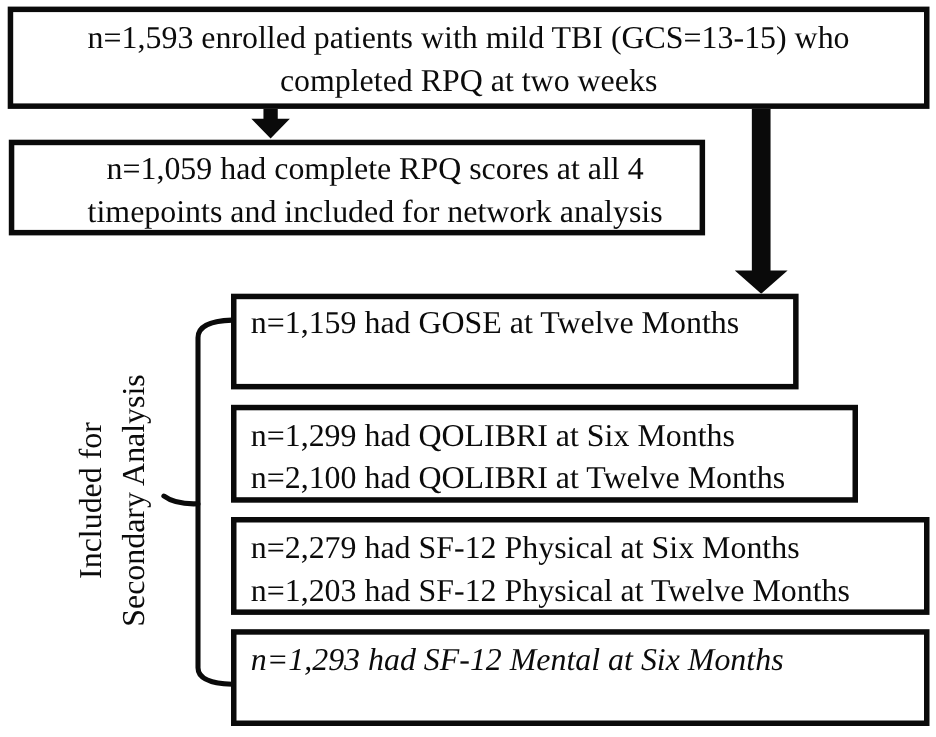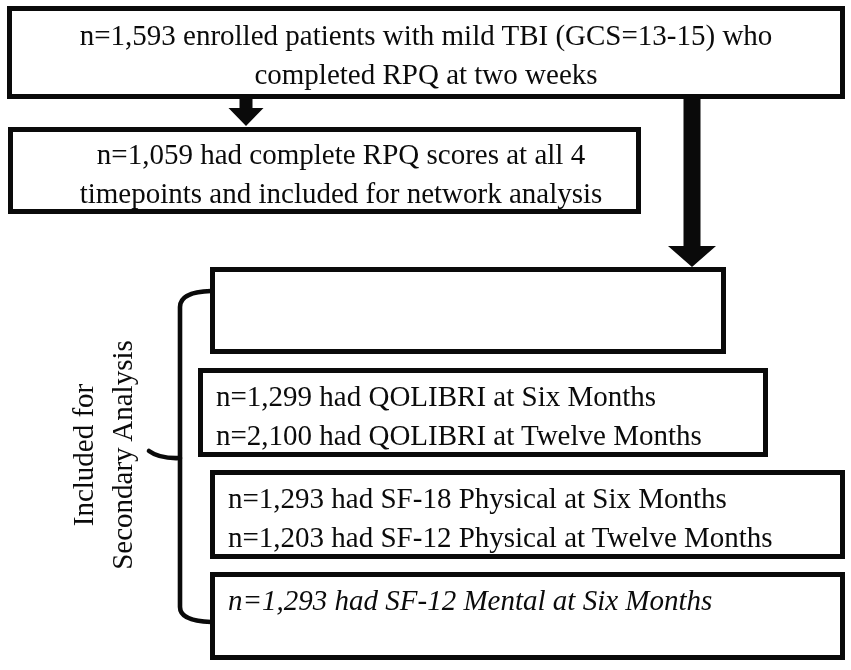--- a/index.html
+++ b/index.html
@@ -24,21 +24,21 @@
     font-size: 29px;
     line-height: 39px;
   }
   .fbox.centered { text-align: center; }
   .fbox.lefted   { text-align: left; }
   .fbox .ln { white-space: nowrap; }
 
   #box-enrolled  { left: 7px;   top: 6px;   width: 838px; height: 93px;  padding-top: 5px; }
   #box-network   { left: 8px;   top: 127px; width: 633px; height: 87px;  padding-top: 3px; padding-left: 33px; }
   #box-gose      { left: 210px; top: 267px; width: 516px; height: 87px;  padding: 3px 0 0 13px; }
-  #box-qolibri   { left: 198px; top: 368px; width: 570px; height: 89px;  padding: 4px 0 0 13px; }
+  #box-qolibri   { left: 210px; top: 368px; width: 570px; height: 89px;  padding: 4px 0 0 13px; }
   #box-sf12-phys { left: 210px; top: 470px; width: 635px; height: 89px;  padding: 4px 0 0 13px; }
   #box-sf12-ment { left: 210px; top: 572px; width: 635px; height: 88px;  padding: 4px 0 0 13px; font-style: italic; }
 
   #svg-overlay {
     position: absolute;
     left: 0; top: 0;
     width: 851px; height: 670px;
   }
 
   #side-label {
@@ -79,29 +79,30 @@
     <div class="ln">n=1,593 enrolled patients with mild TBI (GCS=13-15) who</div>
     <div class="ln">completed RPQ at two weeks</div>
   </div>
 
   <div id="box-network" class="fbox centered">
     <div class="ln">n=1,059 had complete RPQ scores at all 4</div>
     <div class="ln">timepoints and included for network analysis</div>
   </div>
 
   <div id="box-gose" class="fbox lefted">
+    <div class="ln">n=1,159 had GOSE at Twelve Months</div>
   </div>
 
   <div id="box-qolibri" class="fbox lefted">
     <div class="ln">n=1,299 had QOLIBRI at Six Months</div>
     <div class="ln">n=2,100 had QOLIBRI at Twelve Months</div>
   </div>
 
   <div id="box-sf12-phys" class="fbox lefted">
-    <div class="ln">n=1,293 had SF-18 Physical at Six Months</div>
+    <div class="ln">n=2,279 had SF-12 Physical at Six Months</div>
     <div class="ln">n=1,203 had SF-12 Physical at Twelve Months</div>
   </div>
 
   <div id="box-sf12-ment" class="fbox lefted">
     <div class="ln">n=1,293 had SF-12 Mental at Six Months</div>
   </div>
 
 </div>
 
 </body></html>

